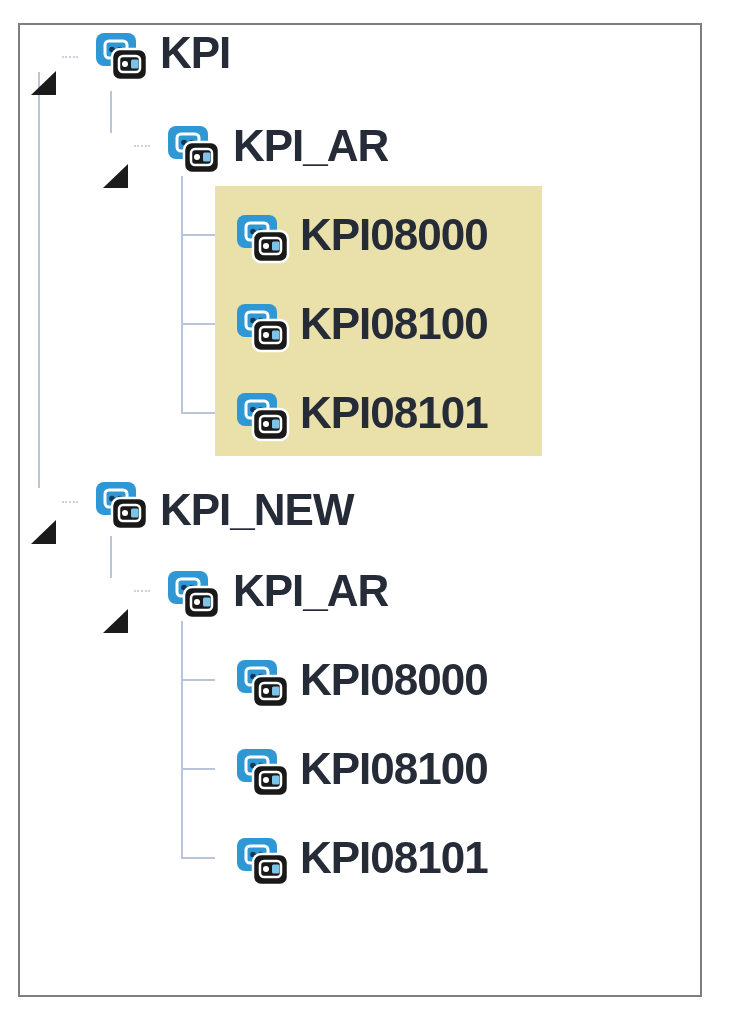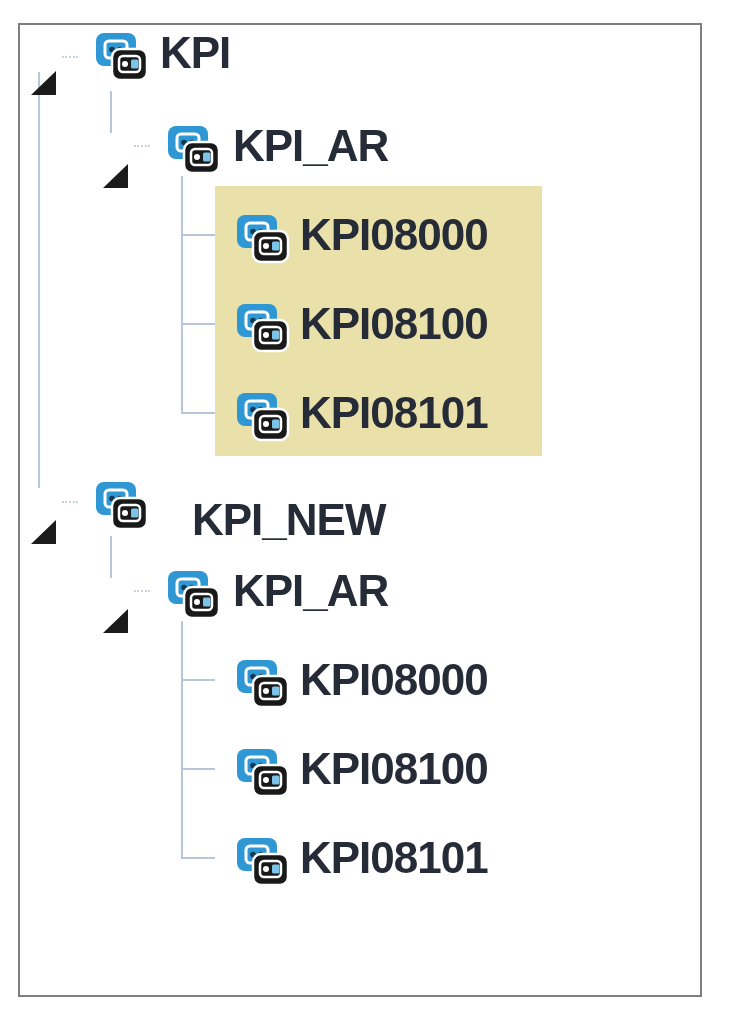--- a/index.html
+++ b/index.html
@@ -137,21 +137,21 @@
   <svg viewBox="0 0 54 54" xmlns="http://www.w3.org/2000/svg">
     <rect x="1" y="5" width="40" height="33" rx="8" fill="var(--icon-blue)"></rect>
     <rect x="10" y="13" width="22" height="17" rx="4" fill="none" stroke="#fff" stroke-width="3"></rect>
     <circle cx="17" cy="21.5" r="2.8" fill="#123a57"></circle>
     <circle cx="25" cy="21.5" r="2.8" fill="#123a57"></circle>
     <rect x="17" y="21" width="35" height="31" rx="8" fill="var(--icon-black)" stroke="#fff" stroke-width="2.5"></rect>
     <rect x="24" y="28" width="21" height="16" rx="4" fill="none" stroke="#fff" stroke-width="2.5"></rect>
     <circle cx="30" cy="36" r="3" fill="#fff"></circle>
     <rect x="36" y="31.5" width="7.5" height="9" rx="1.5" fill="#7cc3e8"></rect>
   </svg></span>
-        <span class="label" style="left:160px;top:36px;margin-left:32px;">KPI_NEW</span>
+        <span class="label" style="left:160px;top:26px;">KPI_NEW</span>
       </div>
       <div class="row" style="top:547px;">
         <span class="expander" style="left:100px;top:577px;transform:translateY(30px);position:absolute;left:100px;top:30px;width:30px;height:28px;">
   <svg viewBox="0 0 30 28" xmlns="http://www.w3.org/2000/svg">
     <path d="M28 2 L28 26 L3 26 Z" fill="var(--expander)"></path>
   </svg></span>
         <span class="obj-icon" style="left:167px;top:19px;">
   <svg viewBox="0 0 54 54" xmlns="http://www.w3.org/2000/svg">
     <rect x="1" y="5" width="40" height="33" rx="8" fill="var(--icon-blue)"></rect>
     <rect x="10" y="13" width="22" height="17" rx="4" fill="none" stroke="#fff" stroke-width="3"></rect>

